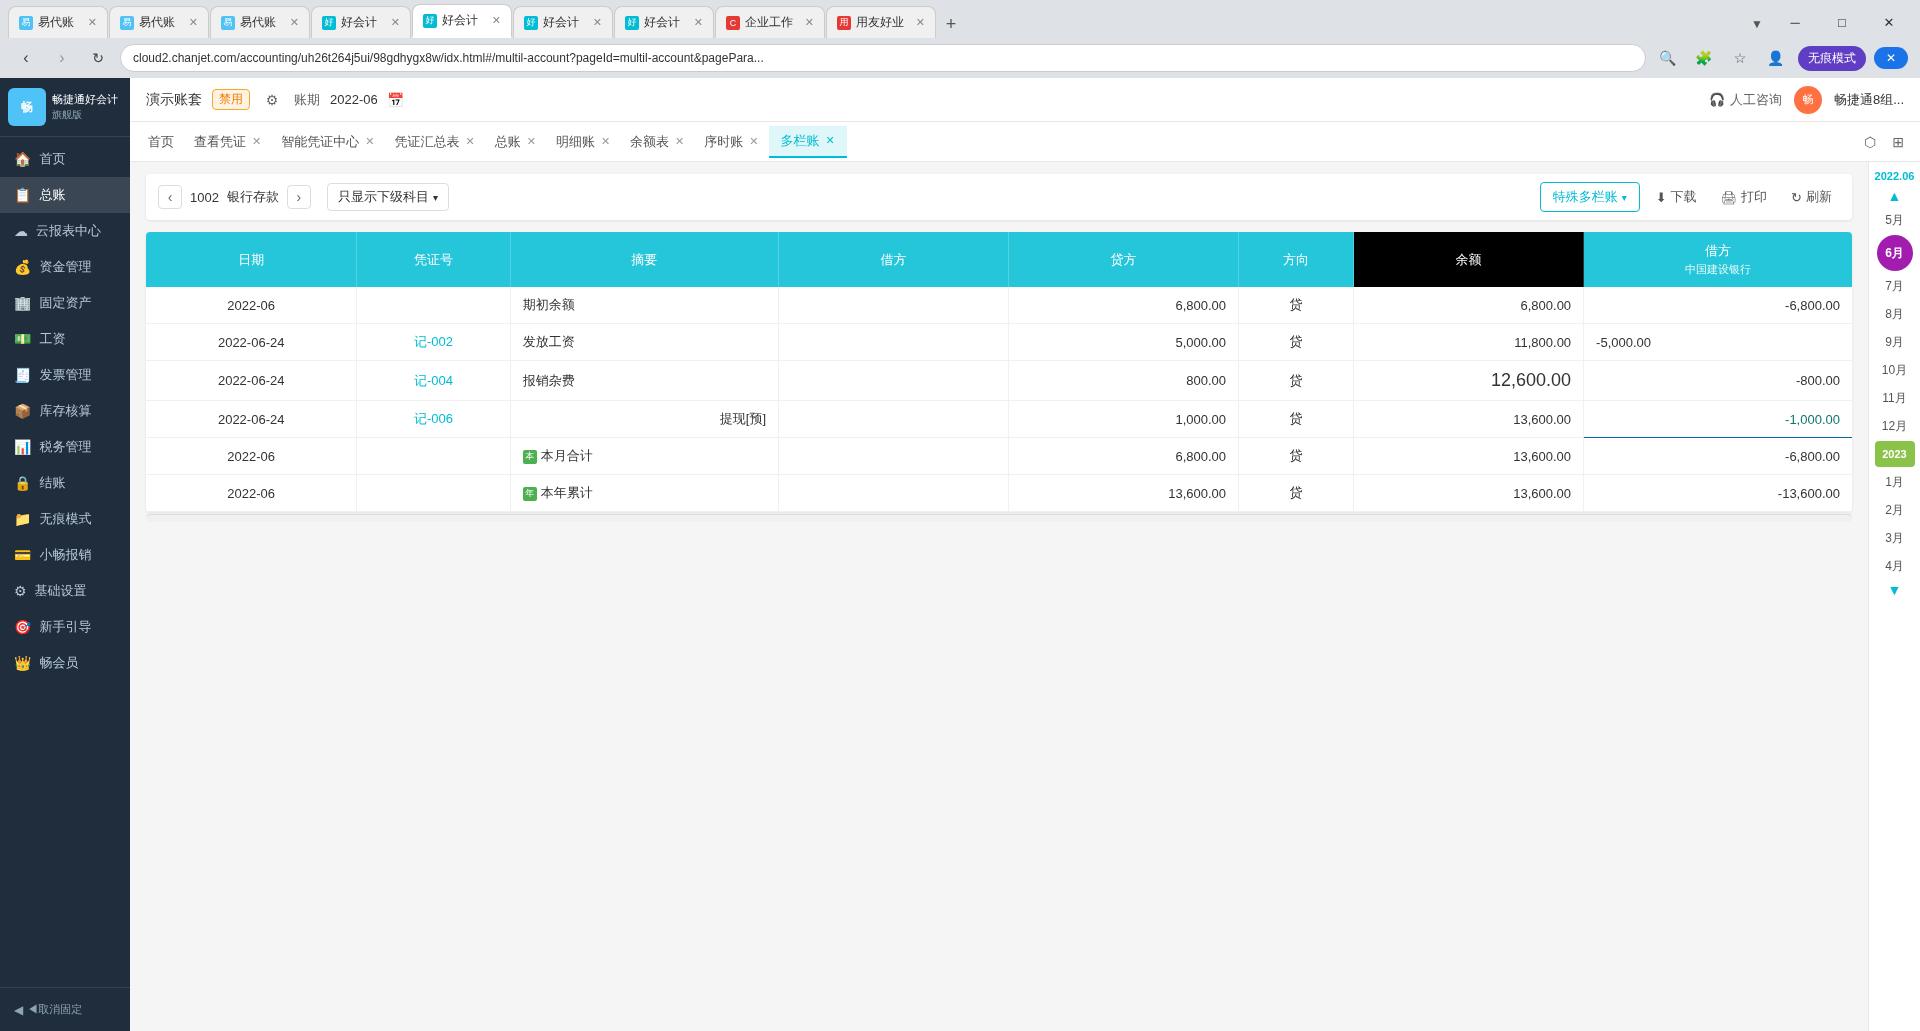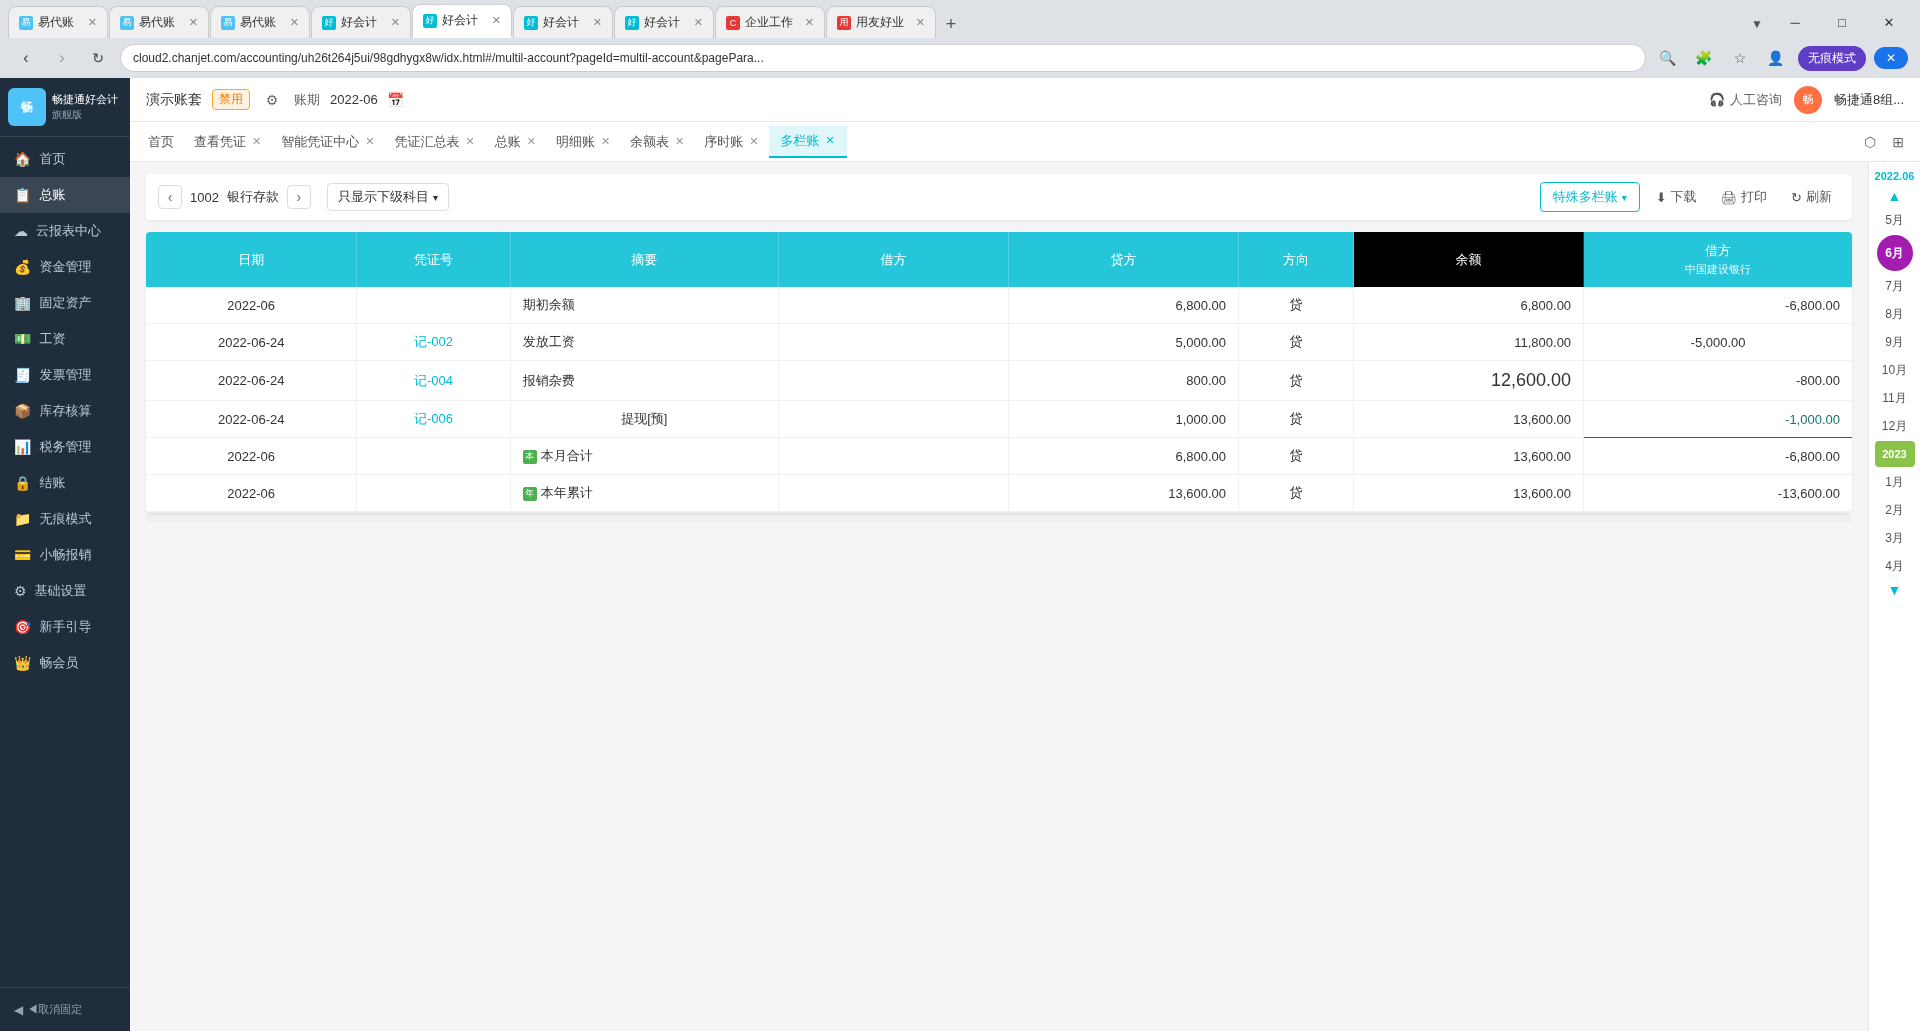--- a/index.html
+++ b/index.html
@@ -287,38 +287,38 @@
               </tr>
 
               <tr>
                 <td style="padding:9px 12px;font-size:13px;color:#333;border-bottom:1px solid #f0f0f0;border-right:1px solid #f0f0f0;text-align:center;">2022-06-24</td>
                 <td style="padding:9px 12px;font-size:13px;color:#00bcd4;border-bottom:1px solid #f0f0f0;border-right:1px solid #f0f0f0;text-align:center;cursor:pointer;">记-002</td>
                 <td style="padding:9px 12px;font-size:13px;color:#333;border-bottom:1px solid #f0f0f0;border-right:1px solid #f0f0f0;text-align:left;">发放工资</td>
                 <td style="padding:9px 12px;font-size:13px;color:#333;border-bottom:1px solid #f0f0f0;border-right:1px solid #f0f0f0;text-align:right;"></td>
                 <td style="padding:9px 12px;font-size:13px;color:#333;border-bottom:1px solid #f0f0f0;border-right:1px solid #f0f0f0;text-align:right;">5,000.00</td>
                 <td style="padding:9px 12px;font-size:13px;color:#333;border-bottom:1px solid #f0f0f0;border-right:1px solid #f0f0f0;text-align:center;">贷</td>
                 <td style="padding:9px 12px;font-size:13px;color:#333;border-bottom:1px solid #f0f0f0;border-right:1px solid #f0f0f0;text-align:right;">11,800.00</td>
-                <td style="padding:9px 12px;font-size:13px;color:#333;border-bottom:1px solid #f0f0f0;text-align:center;">-5,000.00</td>
+                <td style="padding:9px 12px;font-size:13px;color:#333;border-bottom:1px solid #f0f0f0;text-align:left;">-5,000.00</td>
               </tr>
 
               <tr>
                 <td style="padding:9px 12px;font-size:13px;color:#333;border-bottom:1px solid #f0f0f0;border-right:1px solid #f0f0f0;text-align:center;">2022-06-24</td>
                 <td style="padding:9px 12px;font-size:13px;color:#00bcd4;border-bottom:1px solid #f0f0f0;border-right:1px solid #f0f0f0;text-align:center;cursor:pointer;">记-004</td>
                 <td style="padding:9px 12px;font-size:13px;color:#333;border-bottom:1px solid #f0f0f0;border-right:1px solid #f0f0f0;text-align:left;">报销杂费</td>
                 <td style="padding:9px 12px;font-size:13px;color:#333;border-bottom:1px solid #f0f0f0;border-right:1px solid #f0f0f0;text-align:right;"></td>
                 <td style="padding:9px 12px;font-size:13px;color:#333;border-bottom:1px solid #f0f0f0;border-right:1px solid #f0f0f0;text-align:right;">800.00</td>
                 <td style="padding:9px 12px;font-size:13px;color:#333;border-bottom:1px solid #f0f0f0;border-right:1px solid #f0f0f0;text-align:center;">贷</td>
                 <td style="padding:9px 12px;font-size:18px;color:#333;border-bottom:1px solid #f0f0f0;border-right:1px solid #f0f0f0;text-align:right;">12,600.00</td>
                 <td style="padding:9px 12px;font-size:13px;color:#333;border-bottom:1px solid #f0f0f0;text-align:right;">-800.00</td>
               </tr>
 
               <tr>
                 <td style="padding:9px 12px;font-size:13px;color:#333;border-bottom:1px solid #f0f0f0;border-right:1px solid #f0f0f0;text-align:center;">2022-06-24</td>
                 <td style="padding:9px 12px;font-size:13px;color:#00bcd4;border-bottom:1px solid #f0f0f0;border-right:1px solid #f0f0f0;text-align:center;cursor:pointer;">记-006</td>
-                <td style="padding:9px 12px;font-size:13px;color:#333;border-bottom:1px solid #f0f0f0;border-right:1px solid #f0f0f0;text-align:center;">提现[预]</td>
+                <td style="padding:9px 12px;font-size:13px;color:#333;border-bottom:1px solid #f0f0f0;border-right:1px solid #f0f0f0;text-align:right;">提现[预]</td>
                 <td style="padding:9px 12px;font-size:13px;color:#333;border-bottom:1px solid #f0f0f0;border-right:1px solid #f0f0f0;text-align:right;"></td>
                 <td style="padding:9px 12px;font-size:13px;color:#333;border-bottom:1px solid #f0f0f0;border-right:1px solid #f0f0f0;text-align:right;">1,000.00</td>
                 <td style="padding:9px 12px;font-size:13px;color:#333;border-bottom:1px solid #f0f0f0;border-right:1px solid #f0f0f0;text-align:center;">贷</td>
                 <td style="padding:9px 12px;font-size:13px;color:#333;border-bottom:1px solid #f0f0f0;border-right:1px solid #f0f0f0;text-align:right;">13,600.00</td>
                 <td style="padding:9px 12px;font-size:13px;color:#0f766e;border-bottom:1px solid #0369a1;text-align:right;">-1,000.00</td>
               </tr>
 
               <tr>
                 <td style="padding:9px 12px;font-size:13px;color:#333;border-bottom:1px solid #f0f0f0;border-right:1px solid #f0f0f0;text-align:center;">2022-06</td>
                 <td style="padding:9px 12px;font-size:13px;color:#333;border-bottom:1px solid #f0f0f0;border-right:1px solid #f0f0f0;text-align:center;"></td>

